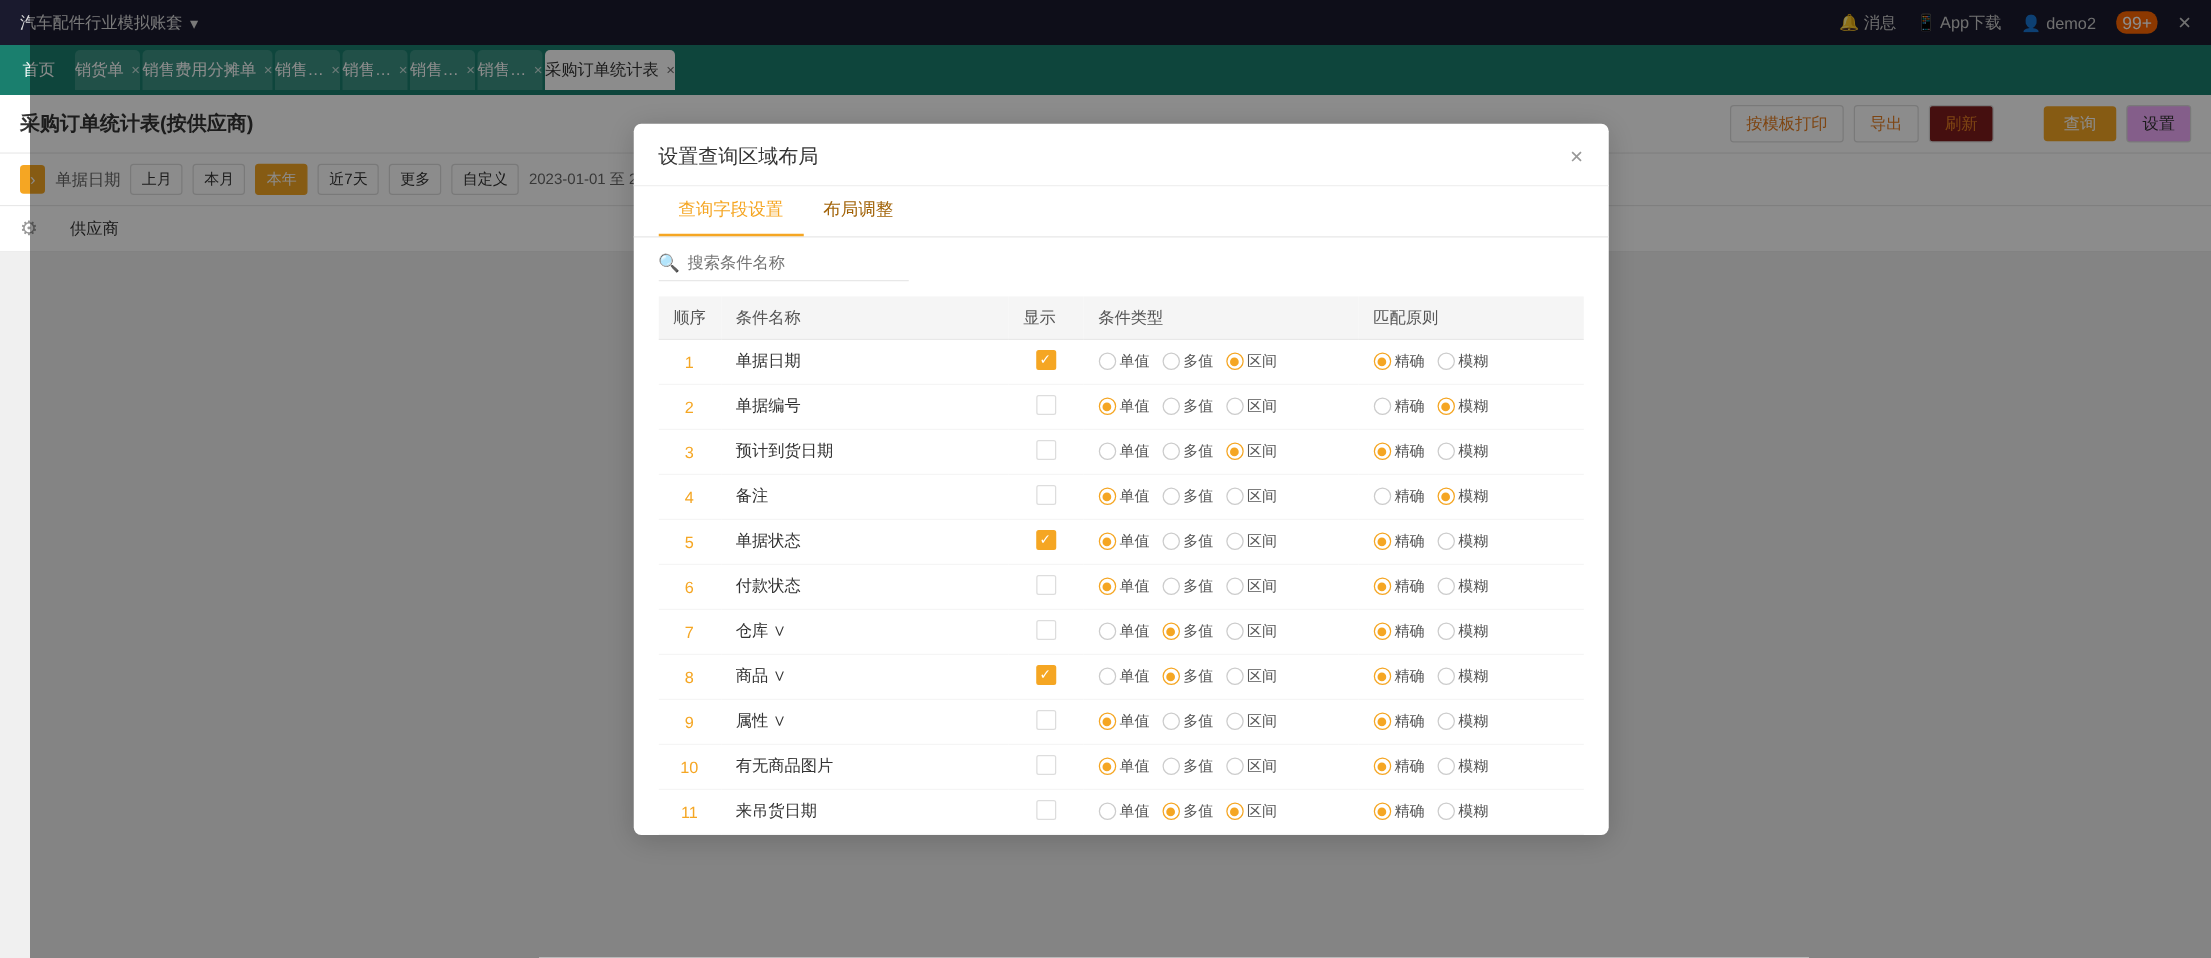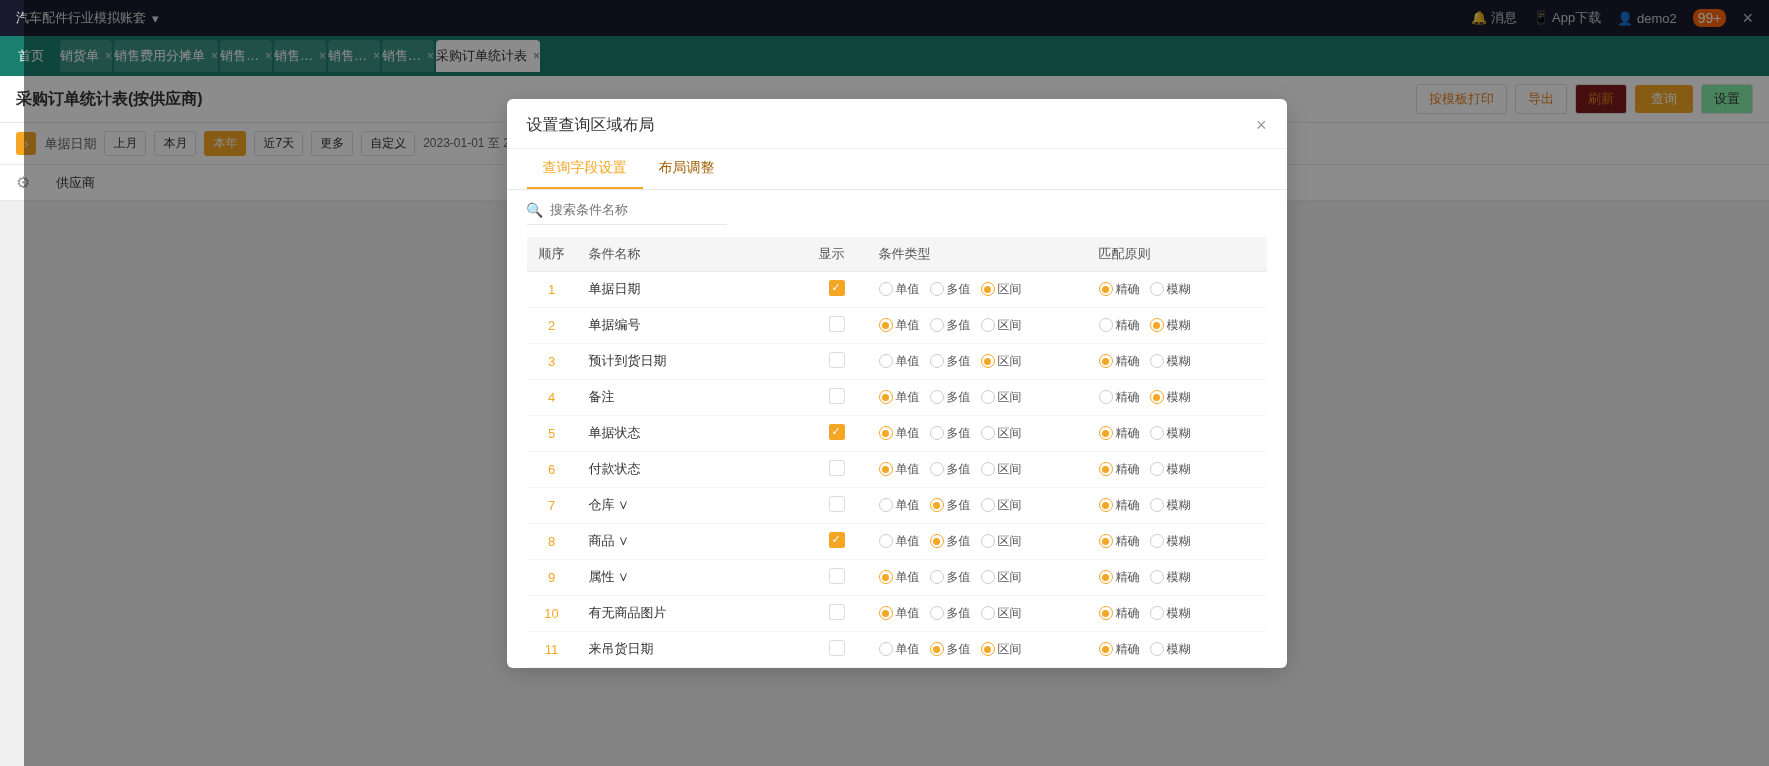--- a/index.html
+++ b/index.html
@@ -50,22 +50,22 @@
       display: flex;
       align-items: center;
       justify-content: space-between;
       border-bottom: 1px solid #e8e8e8;
     }
     .page-title { font-size: 16px; font-weight: bold; color: #333; }
     .page-actions { display: flex; align-items: center; gap: 8px; }
     .btn-print { background: #fff; border: 1px solid #ddd; padding: 5px 12px; border-radius: 3px; cursor: pointer; color: #e67e22; font-size: 13px; }
     .btn-export { background: #fff; border: 1px solid #ddd; padding: 5px 12px; border-radius: 3px; cursor: pointer; color: #e67e22; font-size: 13px; }
     .btn-refresh { background: #7f1d1d; border: 1px solid #ddd; padding: 5px 12px; border-radius: 3px; cursor: pointer; color: #e67e22; font-size: 13px; }
-    .btn-query { background: #f5a623; color: #fff; border: none; padding: 5px 16px; border-radius: 3px; cursor: pointer; font-size: 13px; }
-    .btn-set { background: #86efac; border: 1px solid #ddd; padding: 5px 12px; border-radius: 3px; cursor: pointer; color: #333; font-size: 13px; }
+    .btn-query { background: #f5a623; color: #fff; border: none; padding: 5px 16px; border-radius: 3px; cursor: pointer; font-size: 13px; margin-left: 32px; }
+    .btn-set { background: #f0abfc; border: 1px solid #ddd; padding: 5px 12px; border-radius: 3px; cursor: pointer; color: #333; font-size: 13px; }
 
     
     .filter-bar {
       background: #fff;
       padding: 8px 16px;
       display: flex;
       align-items: center;
       gap: 8px;
       border-bottom: 1px solid #e8e8e8;
     }

